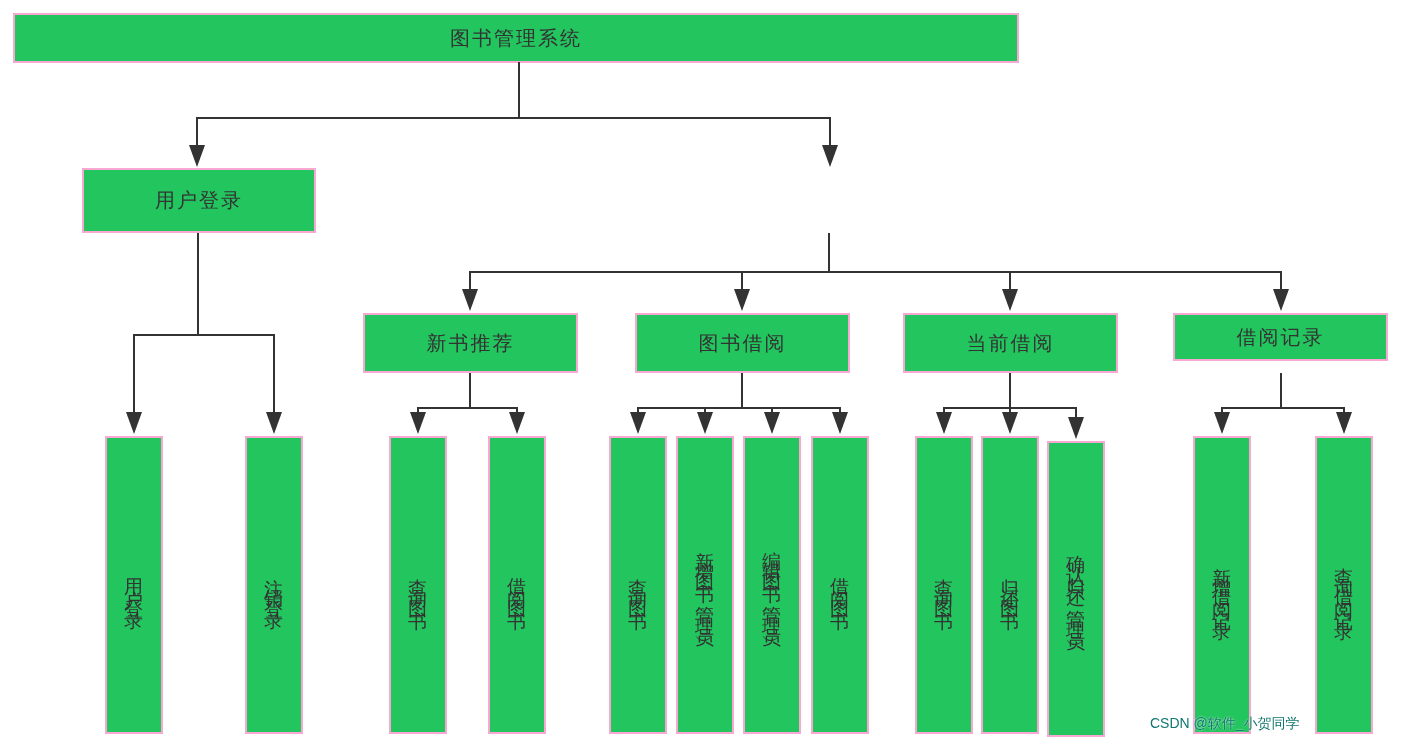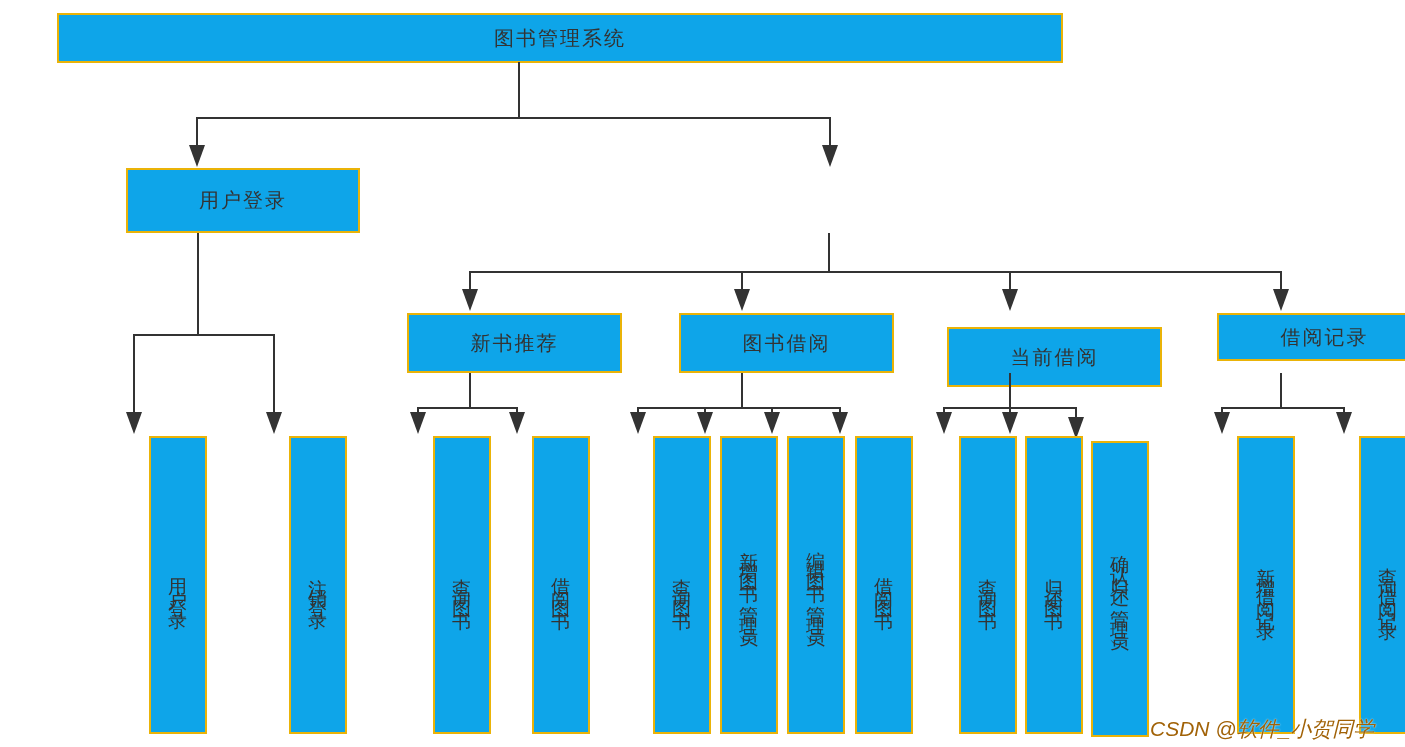--- a/index.html
+++ b/index.html
@@ -6,53 +6,51 @@
   #canvas {
     position:relative;
     width:1405px; height:747px;
     background:#ffffff;
     font-family:"Liberation Sans", sans-serif;
     overflow:hidden;
   }
   .box {
     position:absolute;
     box-sizing:border-box;
-    background:#0ea5e9;
-    border:2px solid #eab308;
+    background:#22c55e;
+    border:2px solid #f9a8d4;
     display:flex;
     align-items:center;
     justify-content:center;
     color:#333333;
-    margin-left:44px;
   }
   .h-box { font-size:20px; letter-spacing:2px; }
   .v-box {
     writing-mode:vertical-rl;
     text-orientation:mixed;
     font-size:19px;
     letter-spacing:11px;
     line-height:1;
   }
   .vl { position:absolute; width:2px; background:#333333; }
   .hl { position:absolute; height:2px; background:#333333; }
   .arr {
     position:absolute;
     width:0; height:0;
     border-left:8px solid transparent;
     border-right:8px solid transparent;
     border-top:22px solid #333333;
   }
   .wm {
     position:absolute;
-    color:#a16207;
-    font-size:21px;
+    color:#0f766e;
+    font-size:14px;
     white-space:nowrap;
     text-shadow:0 0 2px #ffffff;
     z-index:5;
-    font-style:italic;
   }
 </style>
 </head>
 <body>
 
 <div id="canvas">
 
   <div class="box h-box" style="left:13px;top:13px;width:1006px;height:50px">图书管理系统</div>
 
   <div class="vl" style="left:518px;top:62px;height:56px"></div>
@@ -77,21 +75,21 @@
   <div class="arr" style="left:462px;top:289px"></div>
   <div class="vl" style="left:741px;top:272px;height:22px"></div>
   <div class="arr" style="left:734px;top:289px"></div>
   <div class="vl" style="left:1009px;top:272px;height:22px"></div>
   <div class="arr" style="left:1002px;top:289px"></div>
   <div class="vl" style="left:1280px;top:272px;height:22px"></div>
   <div class="arr" style="left:1273px;top:289px"></div>
 
   <div class="box h-box" style="left:635px;top:313px;width:215px;height:60px">图书借阅</div>
   <div class="box h-box" style="left:363px;top:313px;width:215px;height:60px">新书推荐</div>
-  <div class="box h-box" style="left:903px;top:327px;width:215px;height:60px">当前借阅</div>
+  <div class="box h-box" style="left:903px;top:313px;width:215px;height:60px">当前借阅</div>
   <div class="box h-box" style="left:1173px;top:313px;width:215px;height:48px">借阅记录</div>
 
   <div class="vl" style="left:469px;top:373px;height:35px"></div>
   <div class="hl" style="left:417px;top:407px;width:101px"></div>
   <div class="vl" style="left:417px;top:408px;height:8px"></div>
   <div class="arr" style="left:410px;top:412px"></div>
   <div class="vl" style="left:516px;top:408px;height:8px"></div>
   <div class="arr" style="left:509px;top:412px"></div>
 
   <div class="vl" style="left:741px;top:373px;height:35px"></div>

